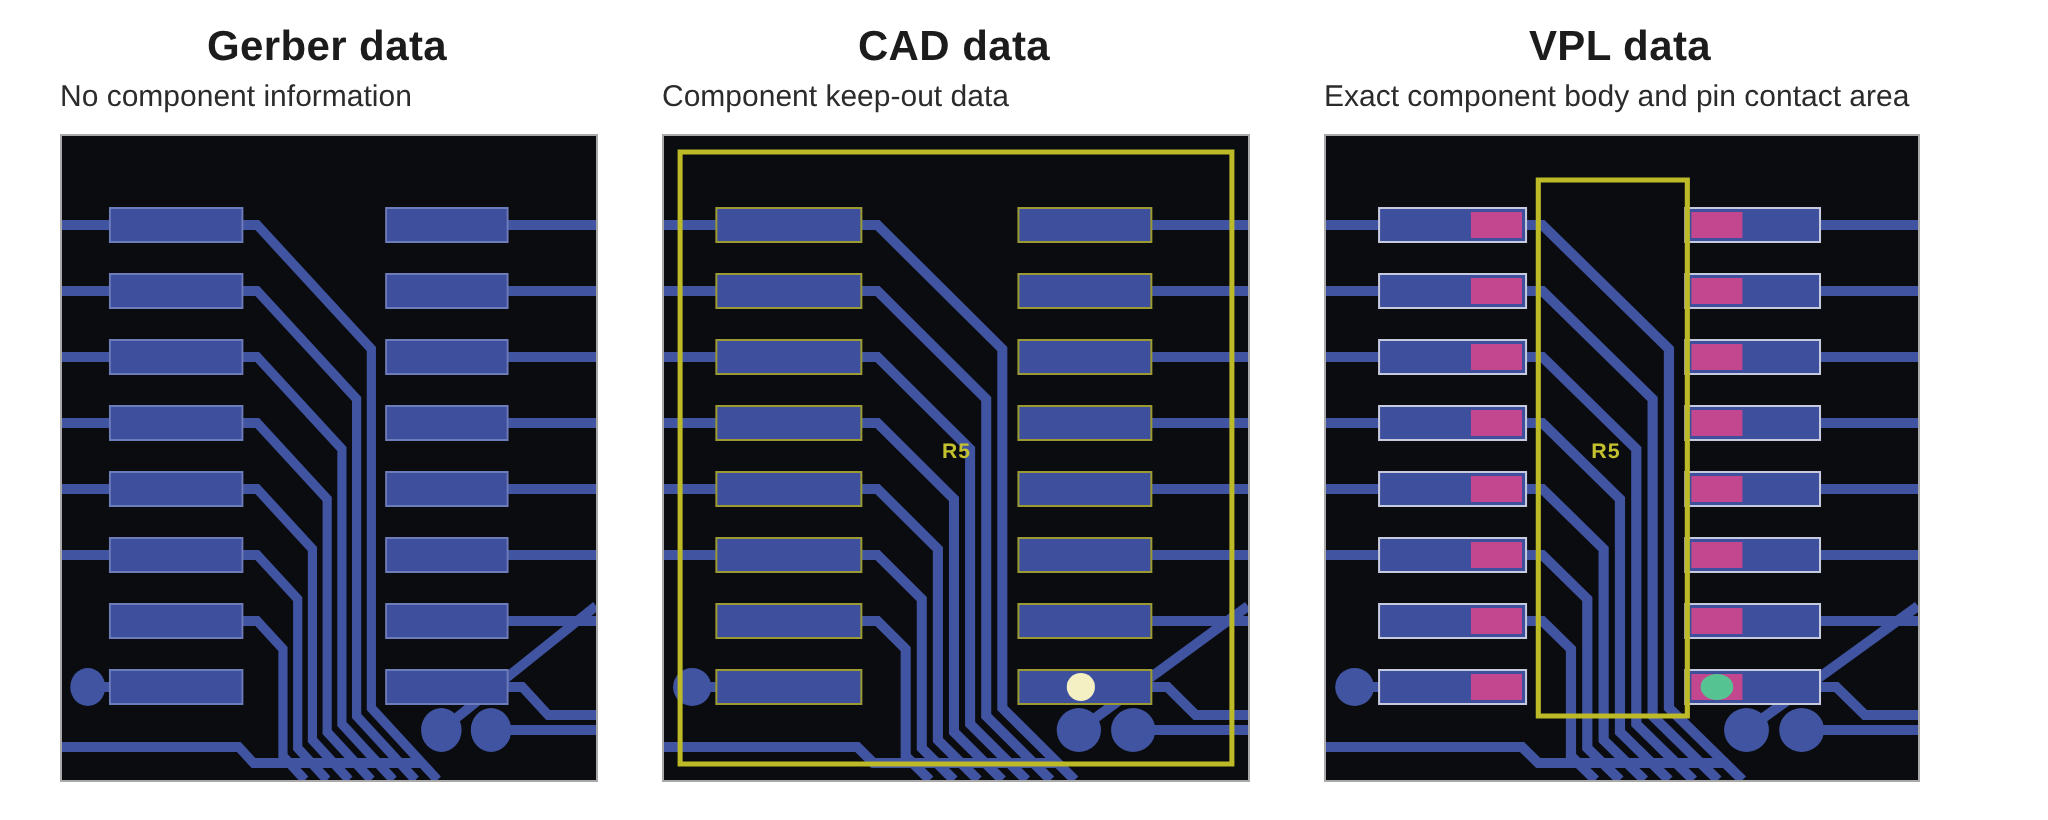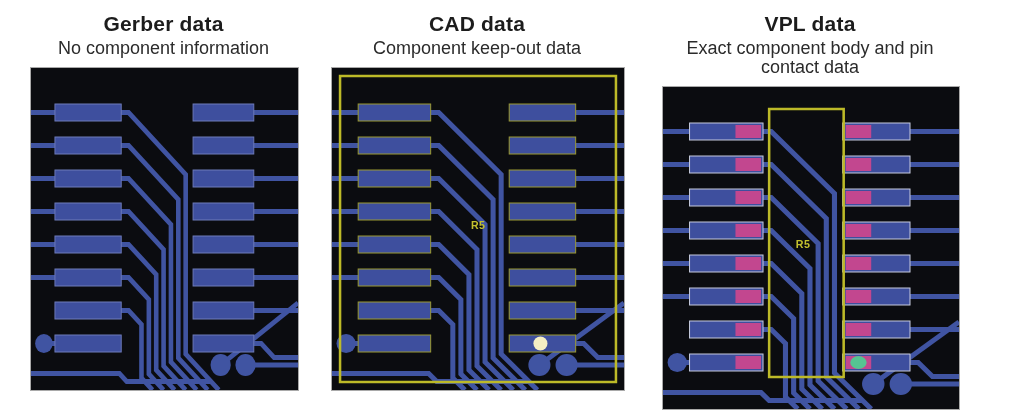--- a/index.html
+++ b/index.html
@@ -6,21 +6,21 @@
   body{
     width:1024px;height:410px;background:#ffffff;position:relative;
     font-family:"Liberation Sans",sans-serif;overflow:hidden;
   }
   .panel{position:absolute;top:8px;}
   .panel h2{
     margin:4px 0 0 0;text-align:center;font-size:21px;line-height:24px;
     font-weight:bold;color:#1c1c1c;letter-spacing:0.2px;
   }
   .panel .sub{
-    margin:3px 0 0 0;text-align:center;font-size:18px;line-height:19px;
+    margin:3px 0 0 0;font-size:15px;line-height:19px;
     color:#2b2b2b;
   }
   .pcb{
     display:block;width:100%;height:322px;margin-top:9px;
     border:1px solid #a9a9a9;background:#0b0c10;
   }
   #panel-gerber{left:30px;width:267px;}
   #panel-cad{left:331px;width:292px;}
   #panel-vpl{left:662px;width:296px;}
 </style>
@@ -133,21 +133,21 @@
       <rect x="26" y="267" width="72" height="17" fill="#3e4f9e" stroke="#9b9a33" stroke-width="1"></rect>
       <rect x="176" y="267" width="66" height="17" fill="#3e4f9e" stroke="#9b9a33" stroke-width="1"></rect>
       <rect x="8" y="8" width="274" height="306" fill="none" stroke="#bdba28" stroke-width="2.5"></rect>
       <text x="138" y="161" fill="#c4c12e" font-family="&quot;Liberation Sans&quot;,sans-serif" font-size="10.5" font-weight="bold" letter-spacing="0.5">R5</text>
       <circle cx="207" cy="275.5" r="7" fill="#f5efc4"></circle>
     </svg>
 </div>
 
 <div class="panel" id="panel-vpl">
   <h2>VPL data</h2>
-  <p class="sub">Exact component body and pin contact data</p>
+  <p class="sub">Exact component body and pin contact area</p>
   <svg class="pcb" viewBox="0 0 290 322" preserveAspectRatio="none">
       <rect x="0" y="0" width="290" height="322" fill="#0b0c10"></rect>
       <g stroke="#4054a2" stroke-width="5" fill="none" stroke-linejoin="miter" stroke-linecap="butt">
         <path d="M0,305.5 H96 L104,313.5 H195"></path>
         <line x1="0" y1="44.5" x2="28" y2="44.5"></line>
         <line x1="0" y1="77.5" x2="28" y2="77.5"></line>
         <line x1="0" y1="110.5" x2="28" y2="110.5"></line>
         <line x1="0" y1="143.5" x2="28" y2="143.5"></line>
         <line x1="0" y1="176.5" x2="28" y2="176.5"></line>
         <line x1="0" y1="209.5" x2="28" y2="209.5"></line>

